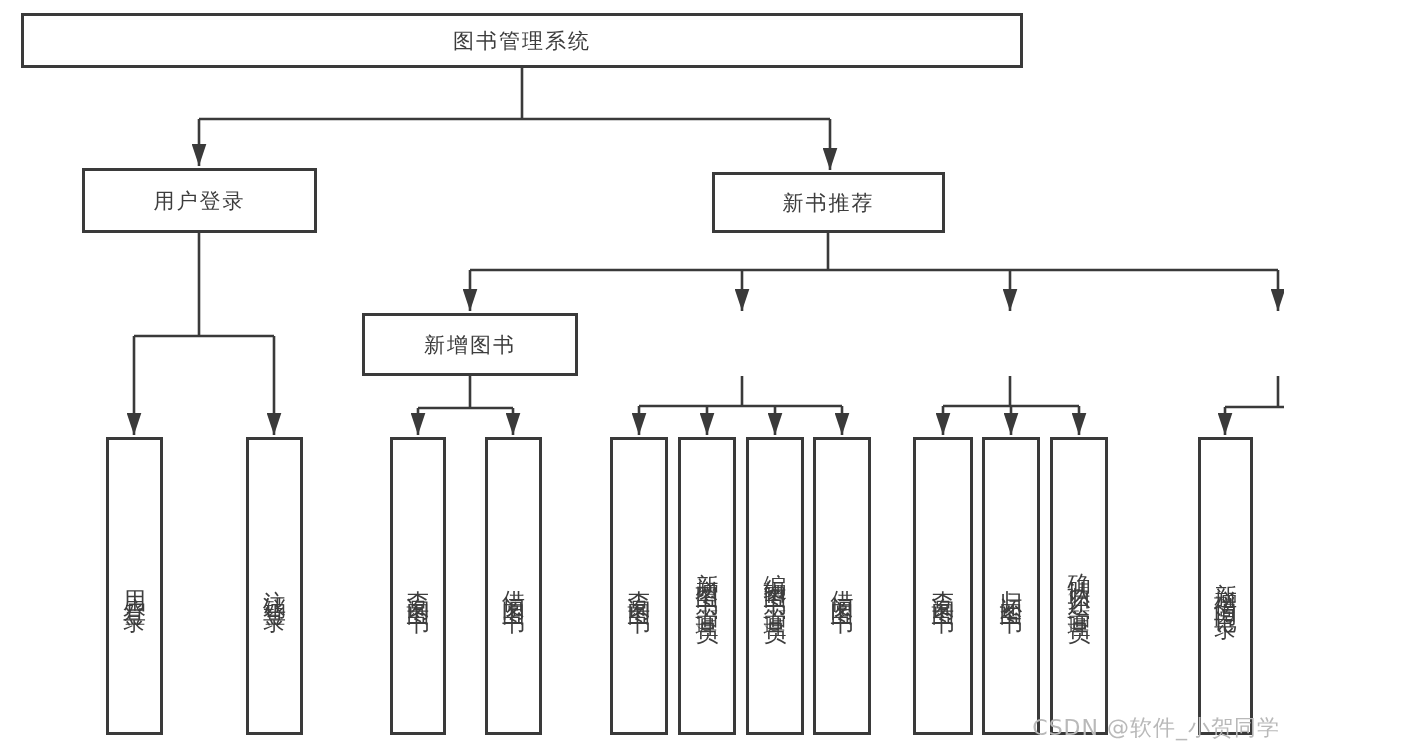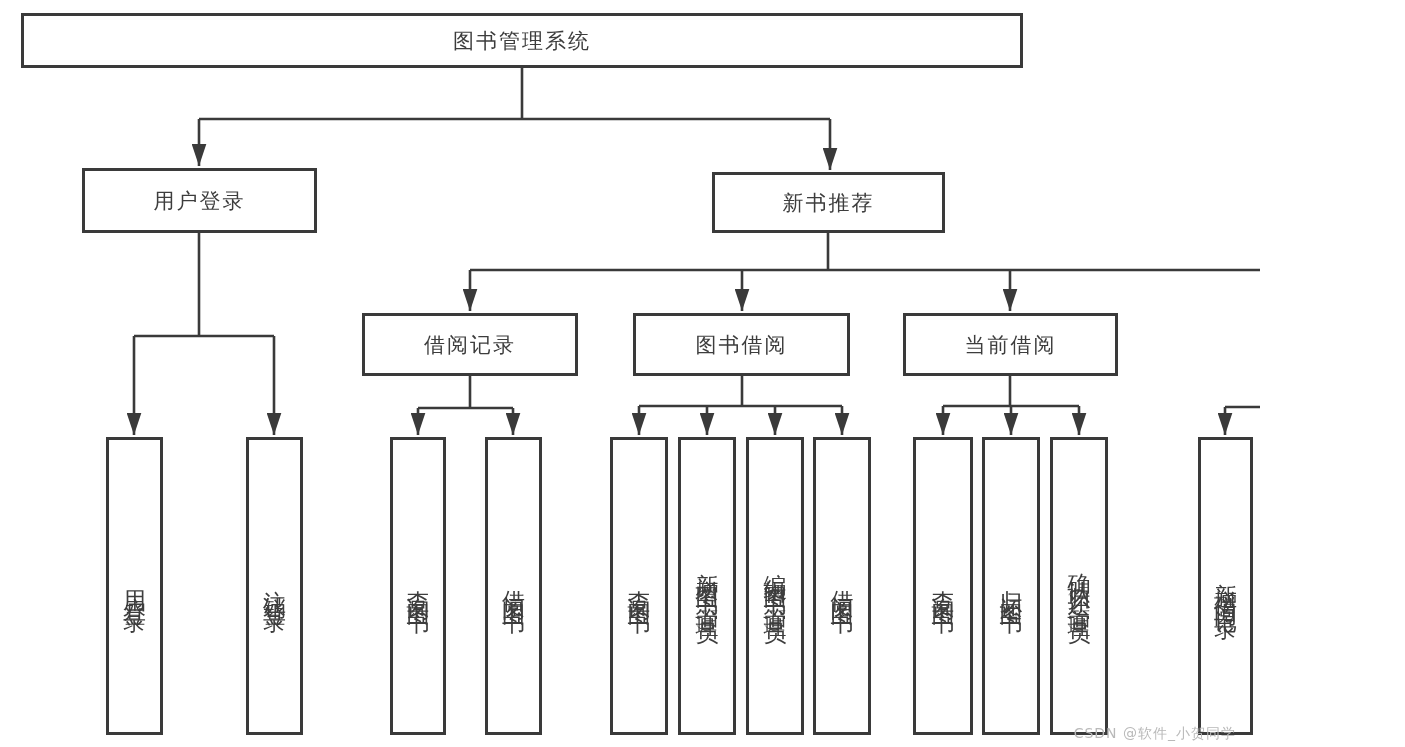--- a/index.html
+++ b/index.html
@@ -9,20 +9,21 @@
     --wm:#b9b9b9;
   }
   html,body{margin:0;padding:0;background:var(--bg);}
   #canvas{
     position:relative;
     width:1260px;height:747px;
     background:var(--bg);
     overflow:hidden;
     font-family:"DejaVu Sans","Liberation Sans",sans-serif;
     color:var(--text);
+    padding-left:24px;
   }
   #connectors{position:absolute;left:0;top:0;width:1405px;height:747px;}
   #connectors path.ln{stroke:var(--line);fill:none;stroke-width:2.6px;}
   #connectors marker path{fill:var(--line);stroke:none;}
   .node{
     position:absolute;
     box-sizing:border-box;
     border:3px solid var(--line);
     background:#fff;
     display:flex;
@@ -36,22 +37,22 @@
     white-space:nowrap;
   }
   .node.v{
     font-size:23px;
     writing-mode:vertical-rl;
     letter-spacing:0.3em;
     line-height:1;
   }
   #watermark{
     position:absolute;
-    right:24px;bottom:4px;
-    font-size:14px;
+    right:4px;bottom:4px;
+    font-size:22px;
     letter-spacing:1px;
     color:var(--wm);
     white-space:nowrap;
   }
 </style>
 </head>
 <body>
 
 <div id="canvas">
 
@@ -101,23 +102,21 @@
     <path class="ln" d="M1225 407 H1341"></path>
     <path class="ln" d="M1225 407 V435" marker-end="url(#arw)"></path>
     <path class="ln" d="M1341 407 V435" marker-end="url(#arw)"></path>
   </svg>
 
   <div class="node h" style="left:21px;top:13px;width:1002px;height:55px">图书管理系统</div>
 
   <div class="node h" style="left:82px;top:168px;width:235px;height:65px">用户登录</div>
   <div class="node h" style="left:712px;top:172px;width:233px;height:61px">新书推荐</div>
 
-  <div class="node h" style="left:362px;top:313px;width:216px;height:63px">借阅记录</div>
-  <div class="node h" style="left:633px;top:313px;width:217px;height:63px">图书借阅</div>
-  <div class="node h" style="left:903px;top:313px;width:215px;height:63px">当前借阅</div>
+  <div class="node h" style="left:362px;top:313px;width:216px;height:63px">新增图书</div>
 
   <div class="node v" style="left:106px;top:437px;width:57px;height:298px">用户登录</div>
   <div class="node v" style="left:246px;top:437px;width:57px;height:298px">注销登录</div>
 
   <div class="node v" style="left:390px;top:437px;width:56px;height:298px">查询图书</div>
   <div class="node v" style="left:485px;top:437px;width:57px;height:298px">借阅图书</div>
 
   <div class="node v" style="left:610px;top:437px;width:58px;height:298px">查询图书</div>
   <div class="node v" style="left:678px;top:437px;width:58px;height:298px">新增图书（管理员）</div>
   <div class="node v" style="left:746px;top:437px;width:58px;height:298px">编辑图书（管理员）</div>

